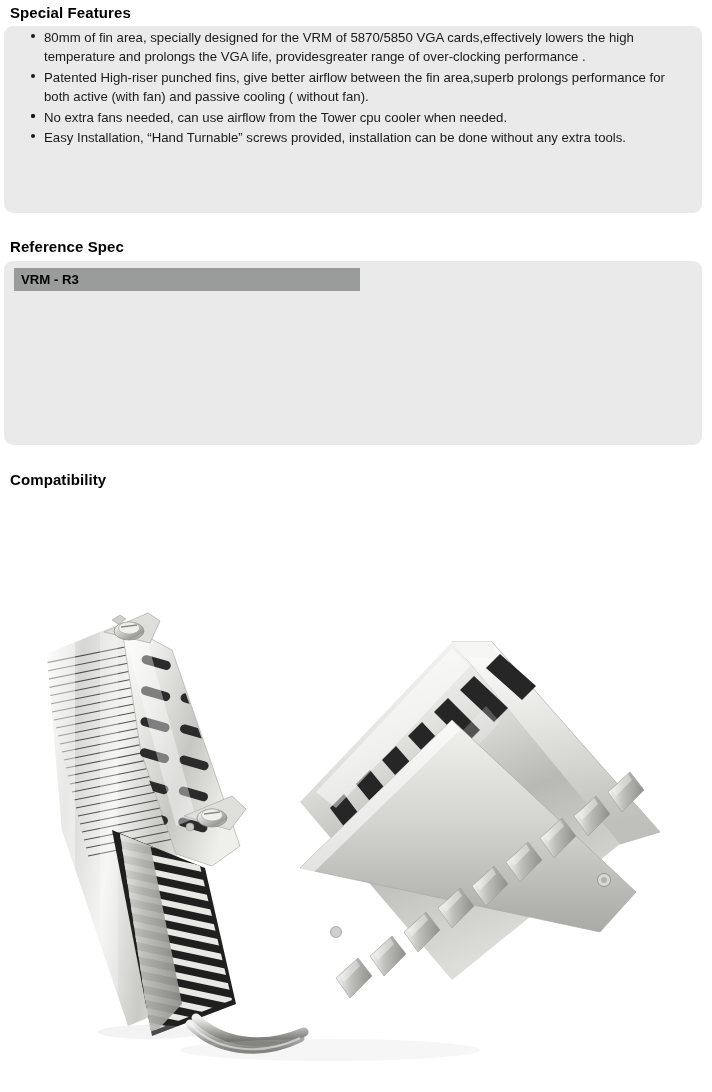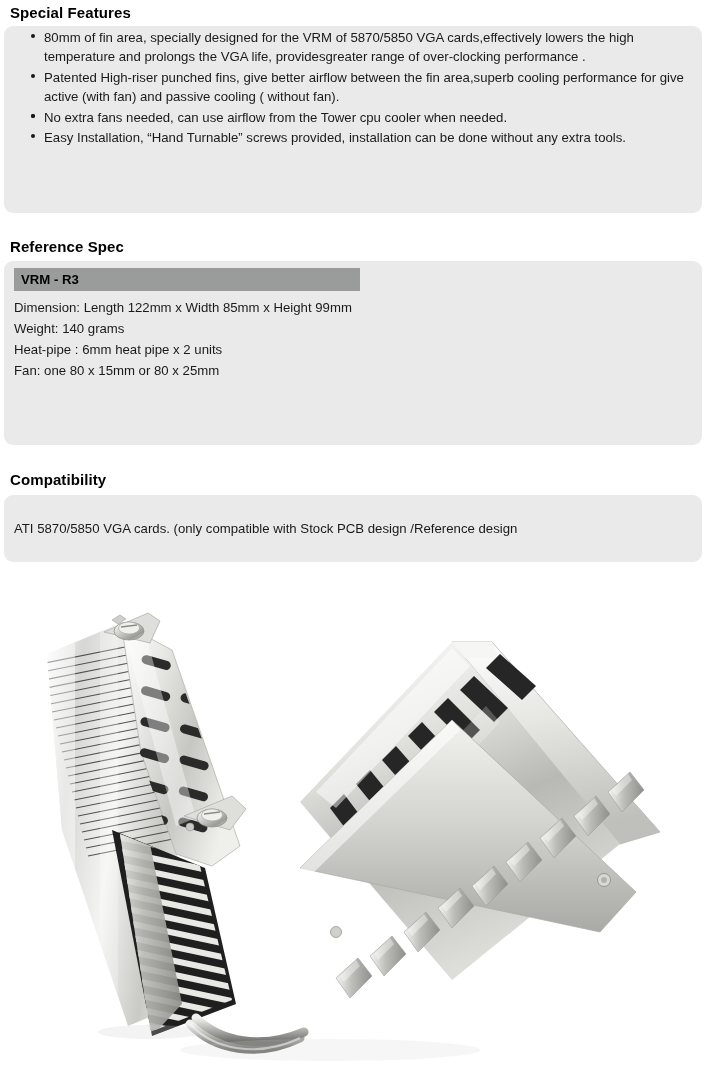--- a/index.html
+++ b/index.html
@@ -119,48 +119,39 @@
 </head>
 <body>
 
 <div class="page">
 
   <div class="section-heading" style="top:4px;">Special Features</div>
 
   <div class="panel" id="features-panel" style="top:26px; height:187px;">
     <ul class="feature-list" id="feature-list">
         <li><span class="bullet"></span><span>80mm of fin area, specially designed for the VRM of 5870/5850 VGA cards,effectively lowers the high temperature and prolongs the VGA life, providesgreater range of over-clocking performance .</span></li>
-        <li><span class="bullet"></span><span>Patented High-riser punched fins, give better airflow between the fin area,superb cooling performance for give active (with fan) and passive cooling ( without fan).</span></li>
+        <li><span class="bullet"></span><span>Patented High-riser punched fins, give better airflow between the fin area,superb prolongs performance for both active (with fan) and passive cooling ( without fan).</span></li>
         <li><span class="bullet"></span></li>
         <li><span class="bullet"></span><span>No extra fans needed, can use airflow from the Tower cpu cooler when needed.</span></li>
         <li><span class="bullet"></span><span>Easy Installation, “Hand Turnable” screws provided, installation can be done without any extra tools.</span></li>
       </ul>
   </div>
 
   <div class="section-heading" style="top:238px;">Reference Spec</div>
 
   <div class="panel" style="top:261px; height:184px;">
 
     <div class="spec-bar">
       <span>VRM - R3</span>
     </div>
 
-    <div class="spec-lines" id="spec-lines">
-        <div class="spec-line">Dimension: Length 122mm x Width 85mm x Height 99mm</div>
-        <div class="spec-line">Weight: 140 grams</div>
-        <div class="spec-line">Heat-pipe : 6mm heat pipe x 2 units</div>
-        <div class="spec-line">Fan: one 80 x 15mm or 80 x 25mm</div>
-      </div>
   </div>
 
   <div class="section-heading" style="top:471px;">Compatibility</div>
 
-  <div class="panel" style="top:495px; height:67px;">
-    <div class="compat-text">ATI 5870/5850 VGA cards. (only compatible with Stock PCB design /Reference design</div>
-  </div>
 
   <div class="product-photo">
     <svg width="712" height="512" viewBox="0 0 712 512" xmlns="http://www.w3.org/2000/svg">
       <defs>
         <linearGradient id="alum" x1="0" y1="0" x2="1" y2="0.3">
           <stop offset="0" stop-color="#fdfdfd"></stop>
           <stop offset="0.22" stop-color="#d6d6d4"></stop>
           <stop offset="0.5" stop-color="#f4f4f2"></stop>
           <stop offset="0.78" stop-color="#c9c9c6"></stop>
           <stop offset="1" stop-color="#ececea"></stop>

